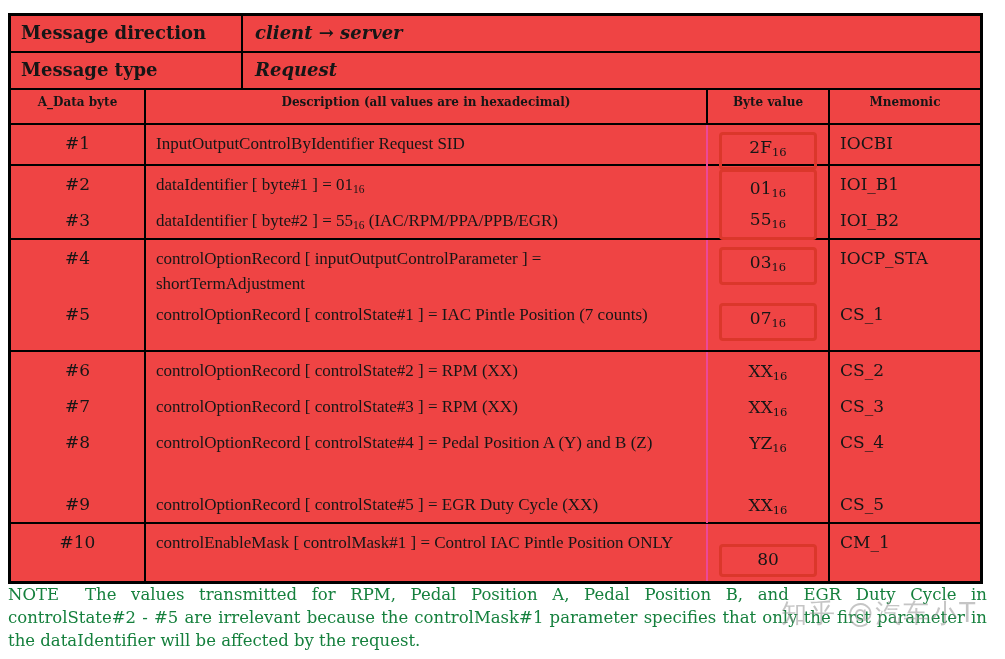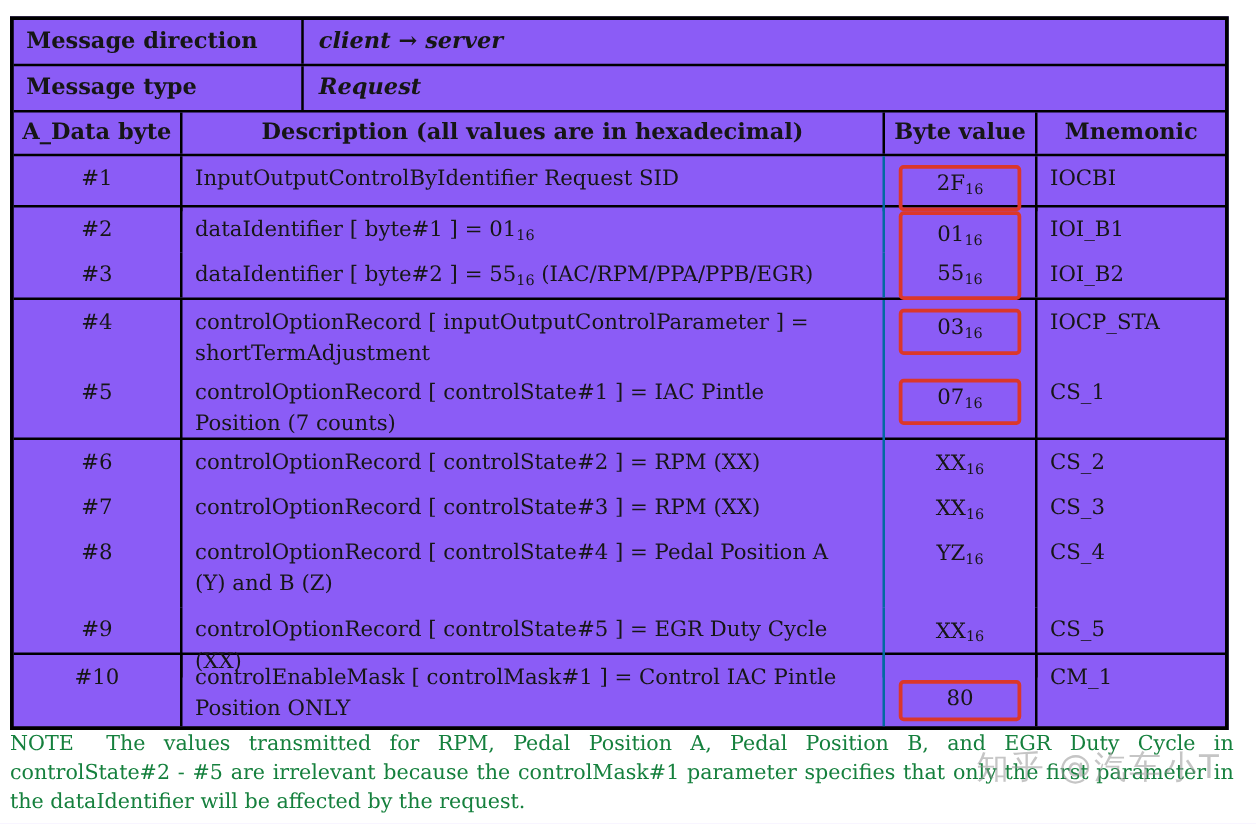--- a/index.html
+++ b/index.html
@@ -4,37 +4,37 @@
 <style>
   * { margin:0; padding:0; box-sizing:border-box; }
   body { background:#ffffff; }
   .page {
     position:relative; width:1005px; height:659px; background:#ffffff;
     font-family:"DejaVu Serif","Liberation Serif",serif; color:#161616;
     overflow:hidden;
   }
   .tbl {
     position:absolute; left:8px; top:13px; width:975px;
-    border:3px solid #000; background:#8b5cf6;
+    border:3px solid #000; background:#ef4444;
   }
   
   .kvrow { display:grid; grid-template-columns:232px 1fr; height:37px; border-bottom:2px solid #000; }
   .kvlabel { border-right:2px solid #000; font-weight:bold; font-size:18px; padding:6px 0 0 10px; }
   .kvvalue { font-weight:bold; font-size:18px; padding:6px 0 0 12px;font-style:italic; }
   
   .hrow { display:grid; grid-template-columns:135px 562px 122px 1fr; height:35px; border-bottom:2px solid #000; }
-  .hc { font-weight:bold; font-size:18px; text-align:center; padding-top:5px; }
+  .hc { font-weight:bold; font-size:12px; text-align:center; padding-top:5px; }
   .bdr { border-right:2px solid #000; }
   
   .group { border-bottom:2px solid #000; }
   .group:last-child { border-bottom:none; }
   .sub { display:grid; grid-template-columns:135px 562px 122px 1fr; }
   .cell { font-size:17px; line-height:25px; }
   .bc { grid-column:1; text-align:center; padding-top:6px; border-right:2px solid #000; }
-  .dc { grid-column:2; padding:6px 30px 0 10px; border-right:2px solid #0369a1; }
+  .dc { grid-column:2; padding:6px 30px 0 10px; border-right:2px solid #ec4899;font-family:Liberation Serif, serif; }
   .vc { grid-column:3; text-align:center; padding-top:7px; border-right:2px solid #000; }
   .mc { grid-column:4; padding:6px 0 0 10px; }
   .h39{height:39px} .h36{height:36px} .h54{height:54px} .h56{height:56px} .h62{height:62px} .h57{height:57px}
   
   .g-shared { display:grid; grid-template-columns:135px 562px 122px 1fr; grid-template-rows:36px 36px; }
   .r1 { grid-row:1; } .r2 { grid-row:2; }
   .vspan { grid-row:1 / span 2; padding-top:3px; }
   
   .redbox {
     display:inline-block; min-width:98px; border:3px solid #db372b;

